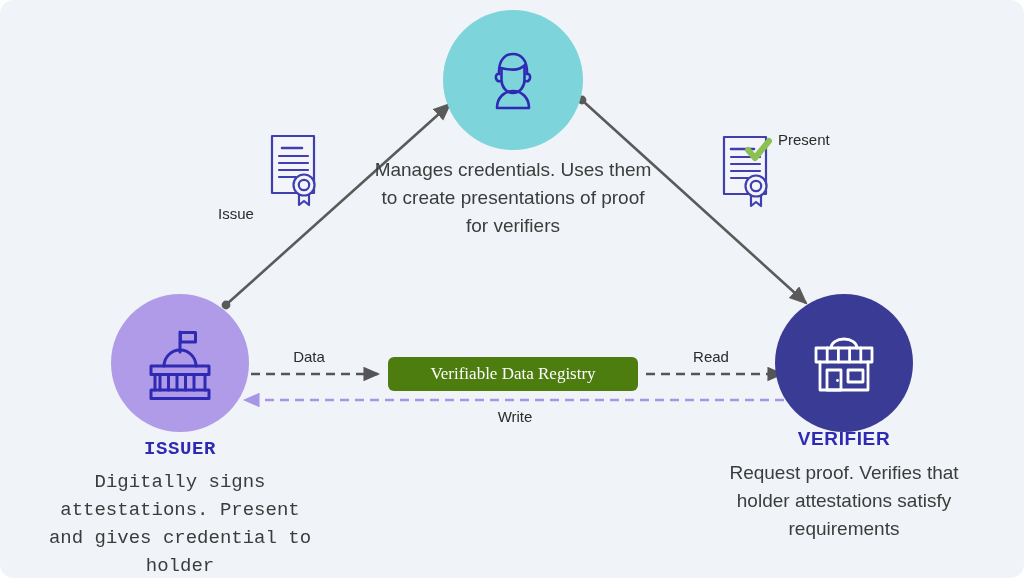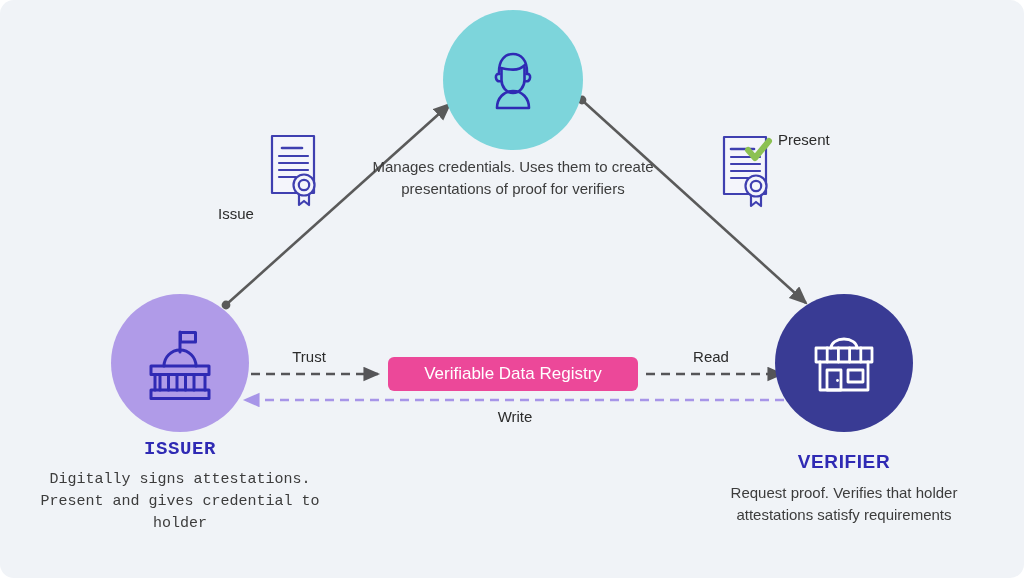--- a/index.html
+++ b/index.html
@@ -66,41 +66,42 @@
   }
   .node-title {
     color: #2F2AB4;
     font-weight: bold;
     font-size: 19px;
     letter-spacing: 0.6px;
     margin-bottom: 9px;
   }
   .node-desc {
     color: #3C3C3C;
-    font-size: 15px;
+    font-size: 19px;
     line-height: 1.47;
   }
   #holder-text { left: 368px; top: 156px; width: 290px; }
   #issuer-text { left: 40px;  top: 438px; width: 280px; font-family: Liberation Mono, monospace; }
-  #verifier-text{ left: 703px; top: 451px; width: 282px; }
+  #verifier-text{ left: 703px; top: 428px; width: 282px; }
 
   
   #registry-pill {
     position: absolute;
     left: 388px;
     top: 357px;
     width: 250px;
     height: 34px;
-    background: #ec4899;
+    background: #4d7c0f;
     border-radius: 6px;
     display: flex;
     align-items: center;
     justify-content: center;
     color: #ffffff;
     font-size: 17px;
+    font-family: Liberation Serif, serif;
   }
   
   .edge-label {
     position: absolute;
     color: #2B2B2B;
     font-size: 15px;
     text-align: center;
   }
   #label-issue   { left: 186px; top: 158px; width: 100px; margin-top: 47px; }
   #label-present { left: 778px; top: 131px; width: 110px; text-align: left; }
@@ -259,17 +260,17 @@
         <line x1="13" y1="45" x2="30" y2="45"></line>
         <path d="M33 60 l0 13 l5 -4 l5 4 l0 -13" fill="#F4F5FB"></path>
         <circle cx="38" cy="53" r="10.5" fill="#F4F5FB"></circle>
         <circle cx="38" cy="53" r="5.2"></circle>
       </g>
       <path d="M30 17 l7 8 l14 -17" fill="none" stroke="#8CC152" stroke-width="6" stroke-linecap="round" stroke-linejoin="round"></path>
     </svg>
   </div>
   <div class="edge-label" id="label-present">Present</div>
 
-  <div class="edge-label" id="label-write">Trust</div>
+  <div class="edge-label" id="label-write">Data</div>
   <div class="edge-label" id="label-read">Read</div>
   <div class="edge-label" id="label-trust">Write</div>
 
 </div>
 
 </body></html>

